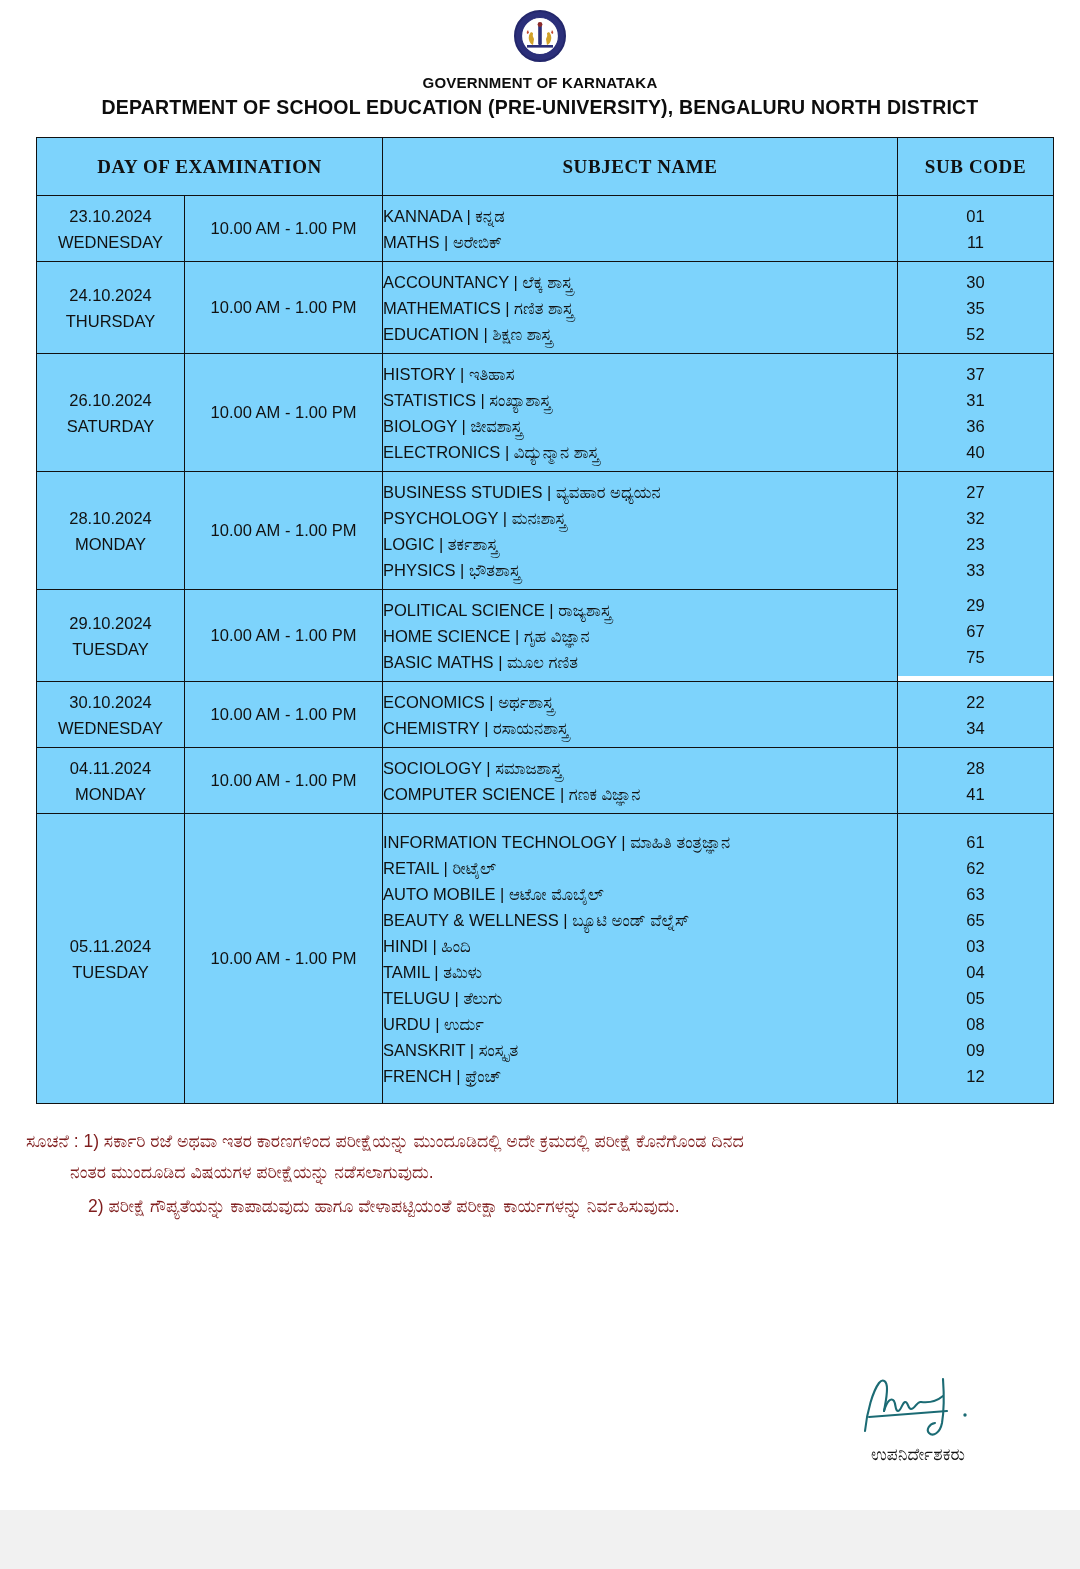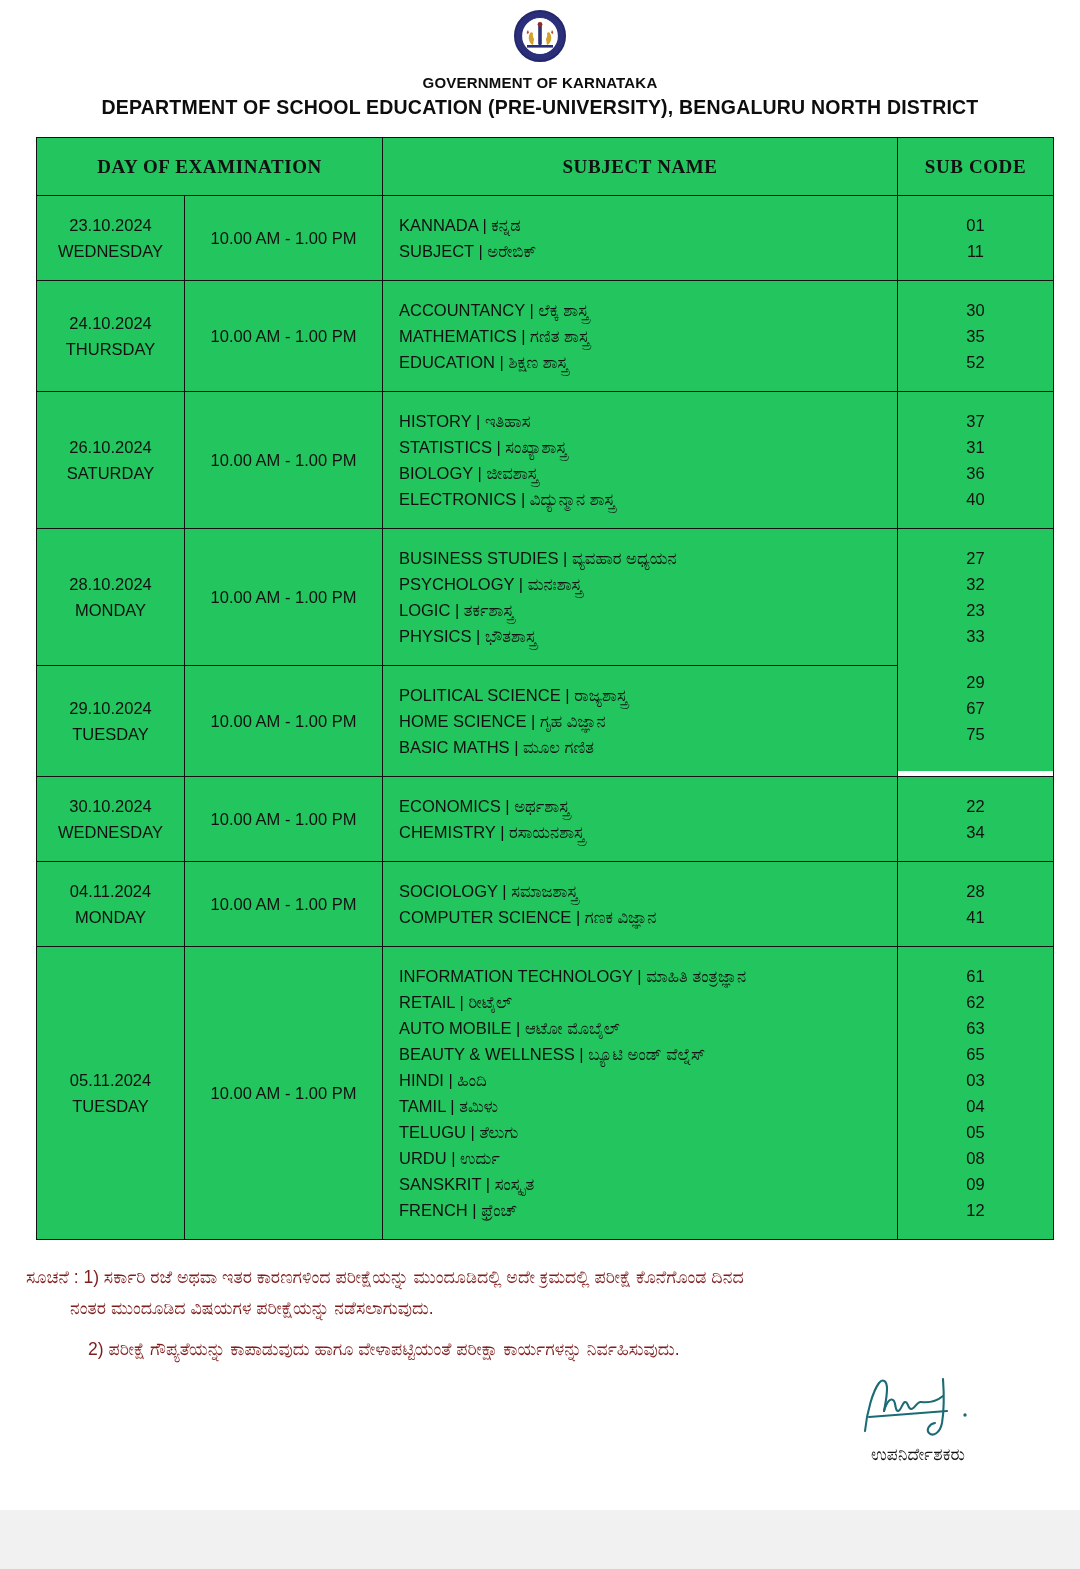--- a/index.html
+++ b/index.html
@@ -58,23 +58,23 @@
   .table-wrap {
     margin: 17px 27px 0 36px;
   }
   table.sched {
     width: 1017px;
     border-collapse: collapse;
     table-layout: fixed;
   }
   table.sched th, table.sched td {
     border: 1.6px solid #111;
-    padding: 16px;
+    padding: 0;
     vertical-align: middle;
-    background: #22c55e;
+    background: #7dd3fc;
   }
   table.sched thead th {
     font-family: "Liberation Serif", serif;
     font-weight: bold;
     font-size: 19px;
     letter-spacing: 0.6px;
     height: 58px;
     text-align: center;
   }
   .col-day   { width: 148px; }
@@ -120,21 +120,21 @@
 
   
   .notes {
     margin: 22px 30px 0 26px;
     font-size: 17.5px;
     line-height: 31px;
     color: #7f1d1d;
   }
   .note-line-1 { text-indent: 0; }
   .note-line-2 { padding-left: 44px; }
-  .note-line-3 { padding-left: 62px; margin-top: 10px; }
+  .note-line-3 { padding-left: 62px; margin-top: 3px; }
 
   
   .sign-block {
     position: absolute;
     right: 52px;
     top: 1371px;
     width: 220px;
     text-align: center;
   }
   .sign-svg { display: block; margin: 0 auto; }
@@ -192,21 +192,21 @@
       </thead>
       <tbody id="sched-body">
           <tr data-rows="2">
             <td class="day">
               <div>23.10.2024</div>
               <div>WEDNESDAY</div>
             </td>
             <td class="time">10.00 AM - 1.00 PM</td>
             <td class="subjects">
               <div class="subj-line">KANNADA | ಕನ್ನಡ</div>
-              <div class="subj-line">SUBJECT | ಅರೇಬಿಕ್</div>
+              <div class="subj-line">MATHS | ಅರೇಬಿಕ್</div>
             </td>
             <td class="codes">
               <div class="code-line">01</div>
               <div class="code-line">11</div>
             </td>
           </tr>
           <tr data-rows="3">
             <td class="day">
               <div>24.10.2024</div>
               <div>THURSDAY</div>

